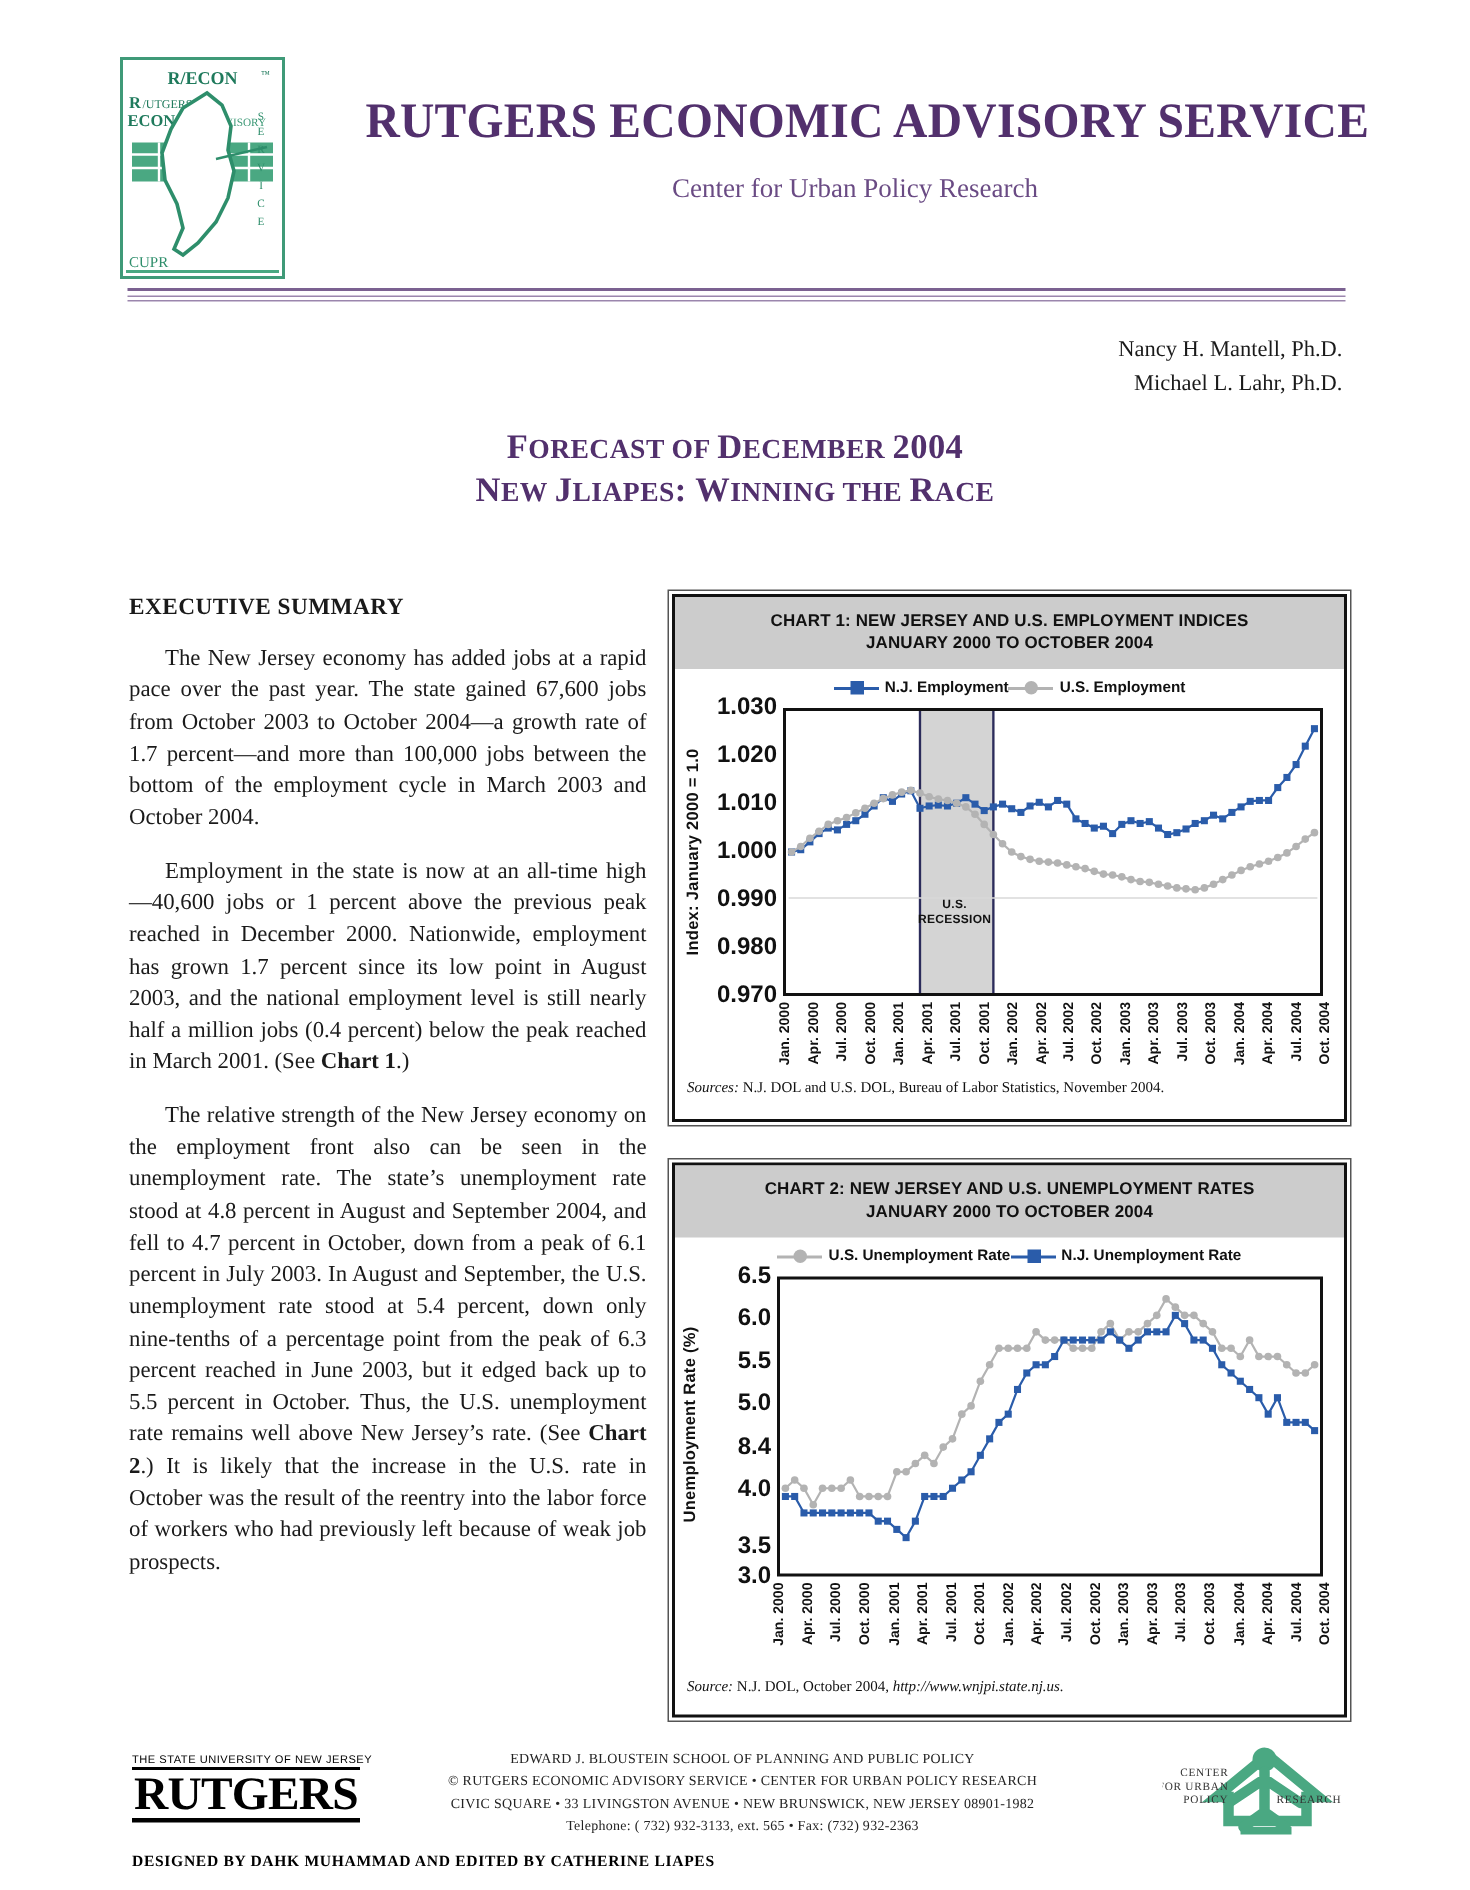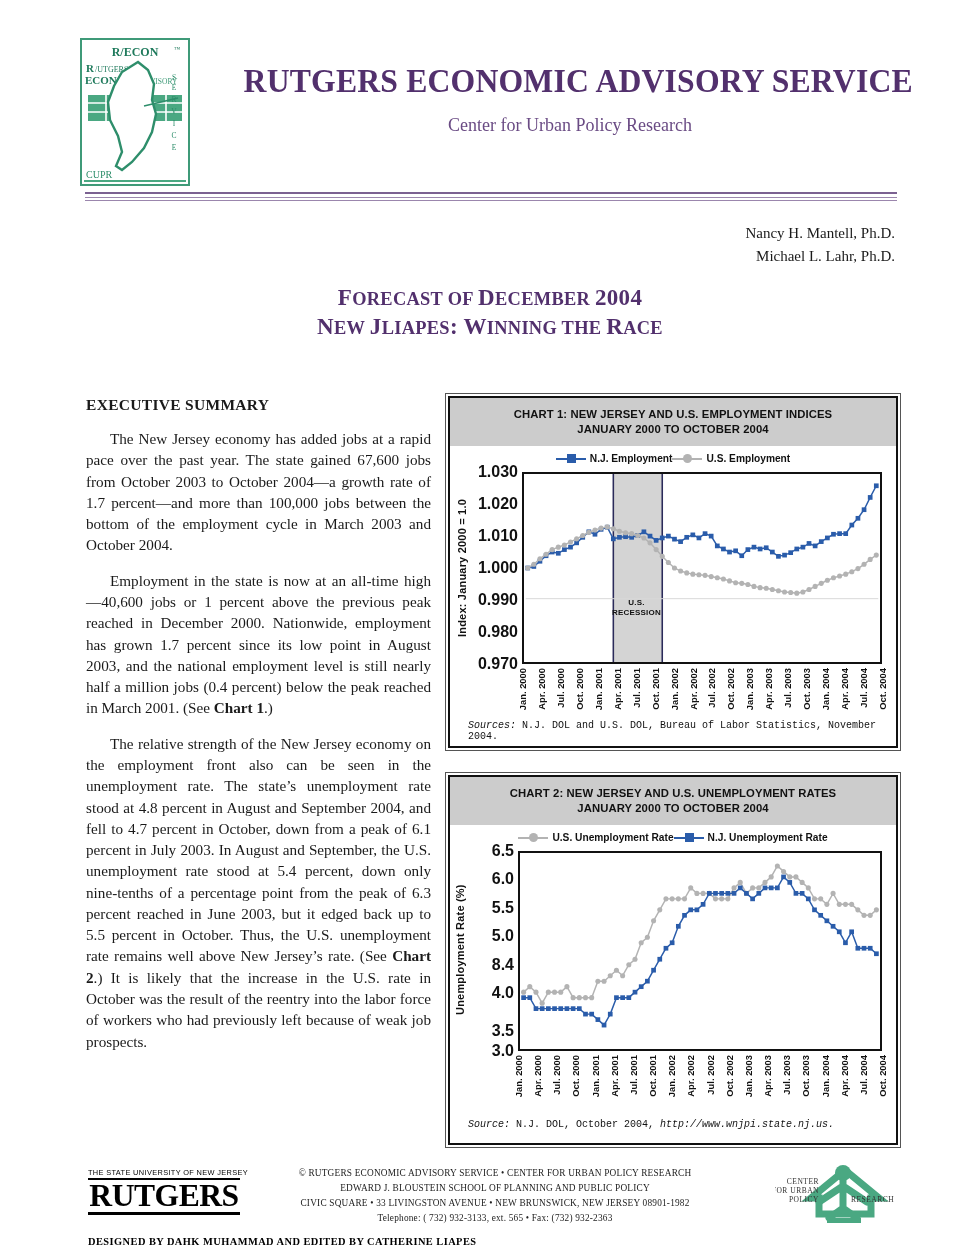--- a/index.html
+++ b/index.html
@@ -111,21 +111,21 @@
   }
   .yticks{position:absolute;text-align:right;font-size:16px;font-weight:bold;color:#111;}
   .yticks div{position:absolute;right:0;transform:translateY(-50%);white-space:nowrap;}
   .plotarea{position:absolute;border:2px solid #111;background:#fff;box-sizing:border-box;}
   .xticks{position:absolute;}
   .xticks span{
     position:absolute;writing-mode:vertical-rl;transform:rotate(180deg);
     font-size:9.4px;font-weight:bold;color:#111;white-space:nowrap;
   }
   .srcline{
-    position:absolute;left:18px;font-size:10px;color:#111;font-family:Liberation Mono, monospace;
+    position:absolute;left:8px;font-size:10px;color:#111;font-family:Liberation Serif, serif;
   }
   .srcline i{font-style:italic;}
 
   .recession-label{
     position:absolute;text-align:center;font-size:8px;font-weight:bold;
     color:#111;line-height:1.25;letter-spacing:0.2px;
   }
 
   
   .footer{position:absolute;left:0;top:1150px;width:980px;height:110px;}
@@ -604,22 +604,22 @@
   <div class="footer"></div>
 
   <div class="rutgers-logo">
     <div class="tagline">THE STATE UNIVERSITY OF NEW JERSEY</div>
     <div class="bar"></div>
     <div class="word">RUTGERS</div>
     <div class="bar2"></div>
   </div>
 
   <div class="footer-address">
+    <div>EDWARD J. BLOUSTEIN SCHOOL OF PLANNING AND PUBLIC POLICY</div>
     <div>© RUTGERS ECONOMIC ADVISORY SERVICE • CENTER FOR URBAN POLICY RESEARCH</div>
-    <div>EDWARD J. BLOUSTEIN SCHOOL OF PLANNING AND PUBLIC POLICY</div>
     <div>CIVIC SQUARE • 33 LIVINGSTON AVENUE • NEW BRUNSWICK, NEW JERSEY 08901-1982</div>
     <div>Telephone: ( 732) 932-3133, ext. 565 • Fax:  (732) 932-2363</div>
   </div>
 
   <div class="cupr-logo">
     <svg width="120" height="74" viewBox="0 0 120 74">
       <path d="M36 40 L70 12 L104 40 L104 40 L96 40 L96 56 L44 56 L44 40 Z" fill="none" stroke="#4aa882" stroke-width="7"></path>
       <circle cx="68" cy="15" r="8" fill="#4aa882"></circle>
       <path d="M68 23 L68 52 M68 28 L44 44 M68 28 L92 44 M68 50 L54 60 M68 50 L82 60" stroke="#4aa882" stroke-width="7" fill="none" stroke-linecap="round"></path>
       <rect x="52" y="60" width="34" height="5" fill="#4aa882"></rect>

